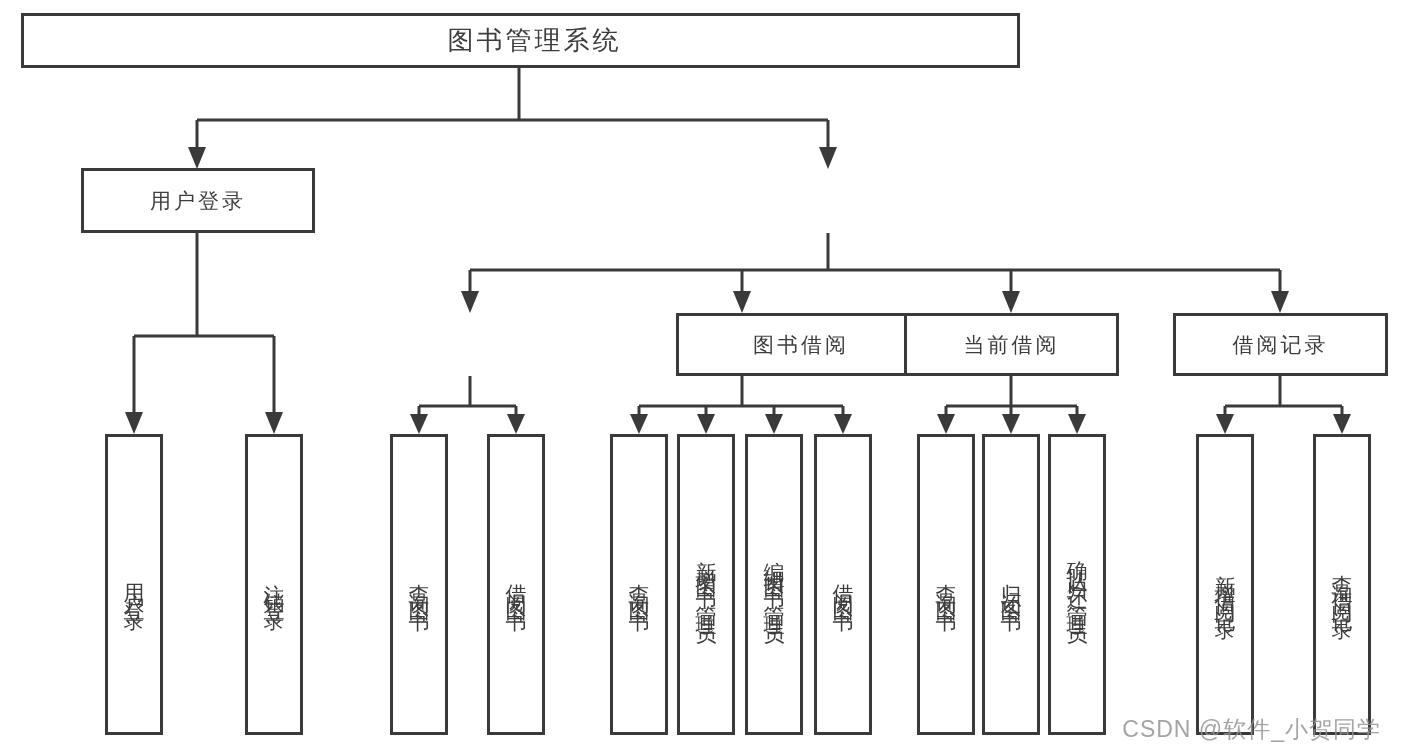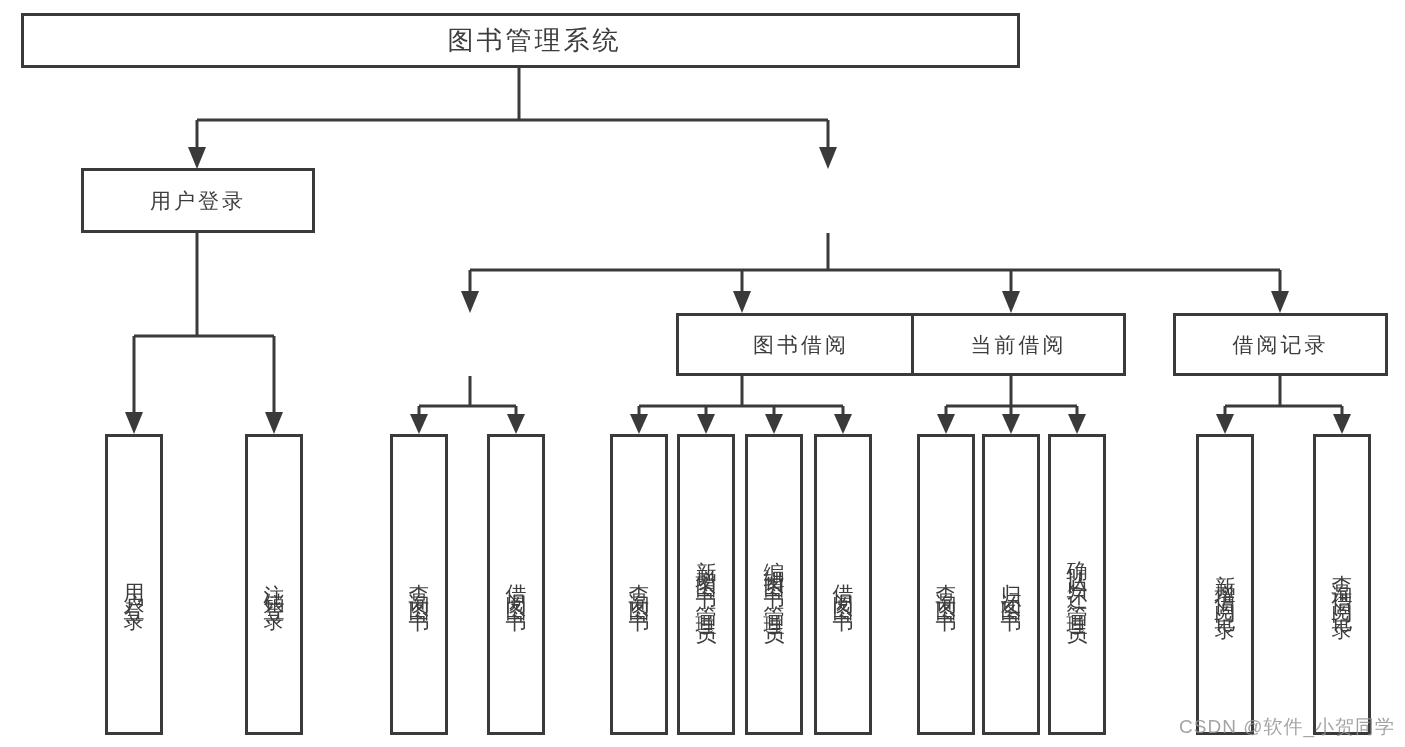--- a/index.html
+++ b/index.html
@@ -40,40 +40,40 @@
     letter-spacing: 9px;
     line-height: 58px;
     font-size: 21px;
   }
   .root-box   { left: 21px;  top: 13px;  width: 999px; height: 55px; font-size: 26px; padding-left: 28px; }
   .l2-user    { left: 81px;  top: 168px; width: 234px; }
   .l2-book    { left: 710px; top: 168px; width: 237px; }
   .l3 { top: 313px; height: 63px; }
   .l3-newrec  { left: 362px;  width: 216px; }
   .l3-borrow  { left: 634px;  width: 250px; margin-left: 42px; }
-  .l3-current { left: 904px;  width: 215px; margin-left: 7px; }
+  .l3-current { left: 904px;  width: 215px; }
   .l3-records { left: 1173px; width: 215px; }
   .leaf-1  { left: 105px; }
   .leaf-2  { left: 245px; }
   .leaf-3  { left: 390px; }
   .leaf-4  { left: 487px; }
   .leaf-5  { left: 610px; }
   .leaf-6  { left: 677px; }
   .leaf-7  { left: 745px; }
   .leaf-8  { left: 814px; }
   .leaf-9  { left: 917px; }
   .leaf-10 { left: 982px; }
   .leaf-11 { left: 1048px; }
   .leaf-12 { left: 1196px; }
   .leaf-13 { left: 1313px; }
   .watermark {
     position: absolute;
-    right: 10px;
+    right: 24px;
     top: 714px;
-    font-size: 19px;
+    font-size: 23px;
     color: rgba(148, 148, 148, 0.85);
     letter-spacing: 1px;
     z-index: 10;
     white-space: nowrap;
     text-align: center;
   }
   line, path.cline { stroke: #3a3a3a; stroke-width: 3; fill: none; }
   path.arrow { fill: #3a3a3a; stroke: none; }
 </style>
 </head>

